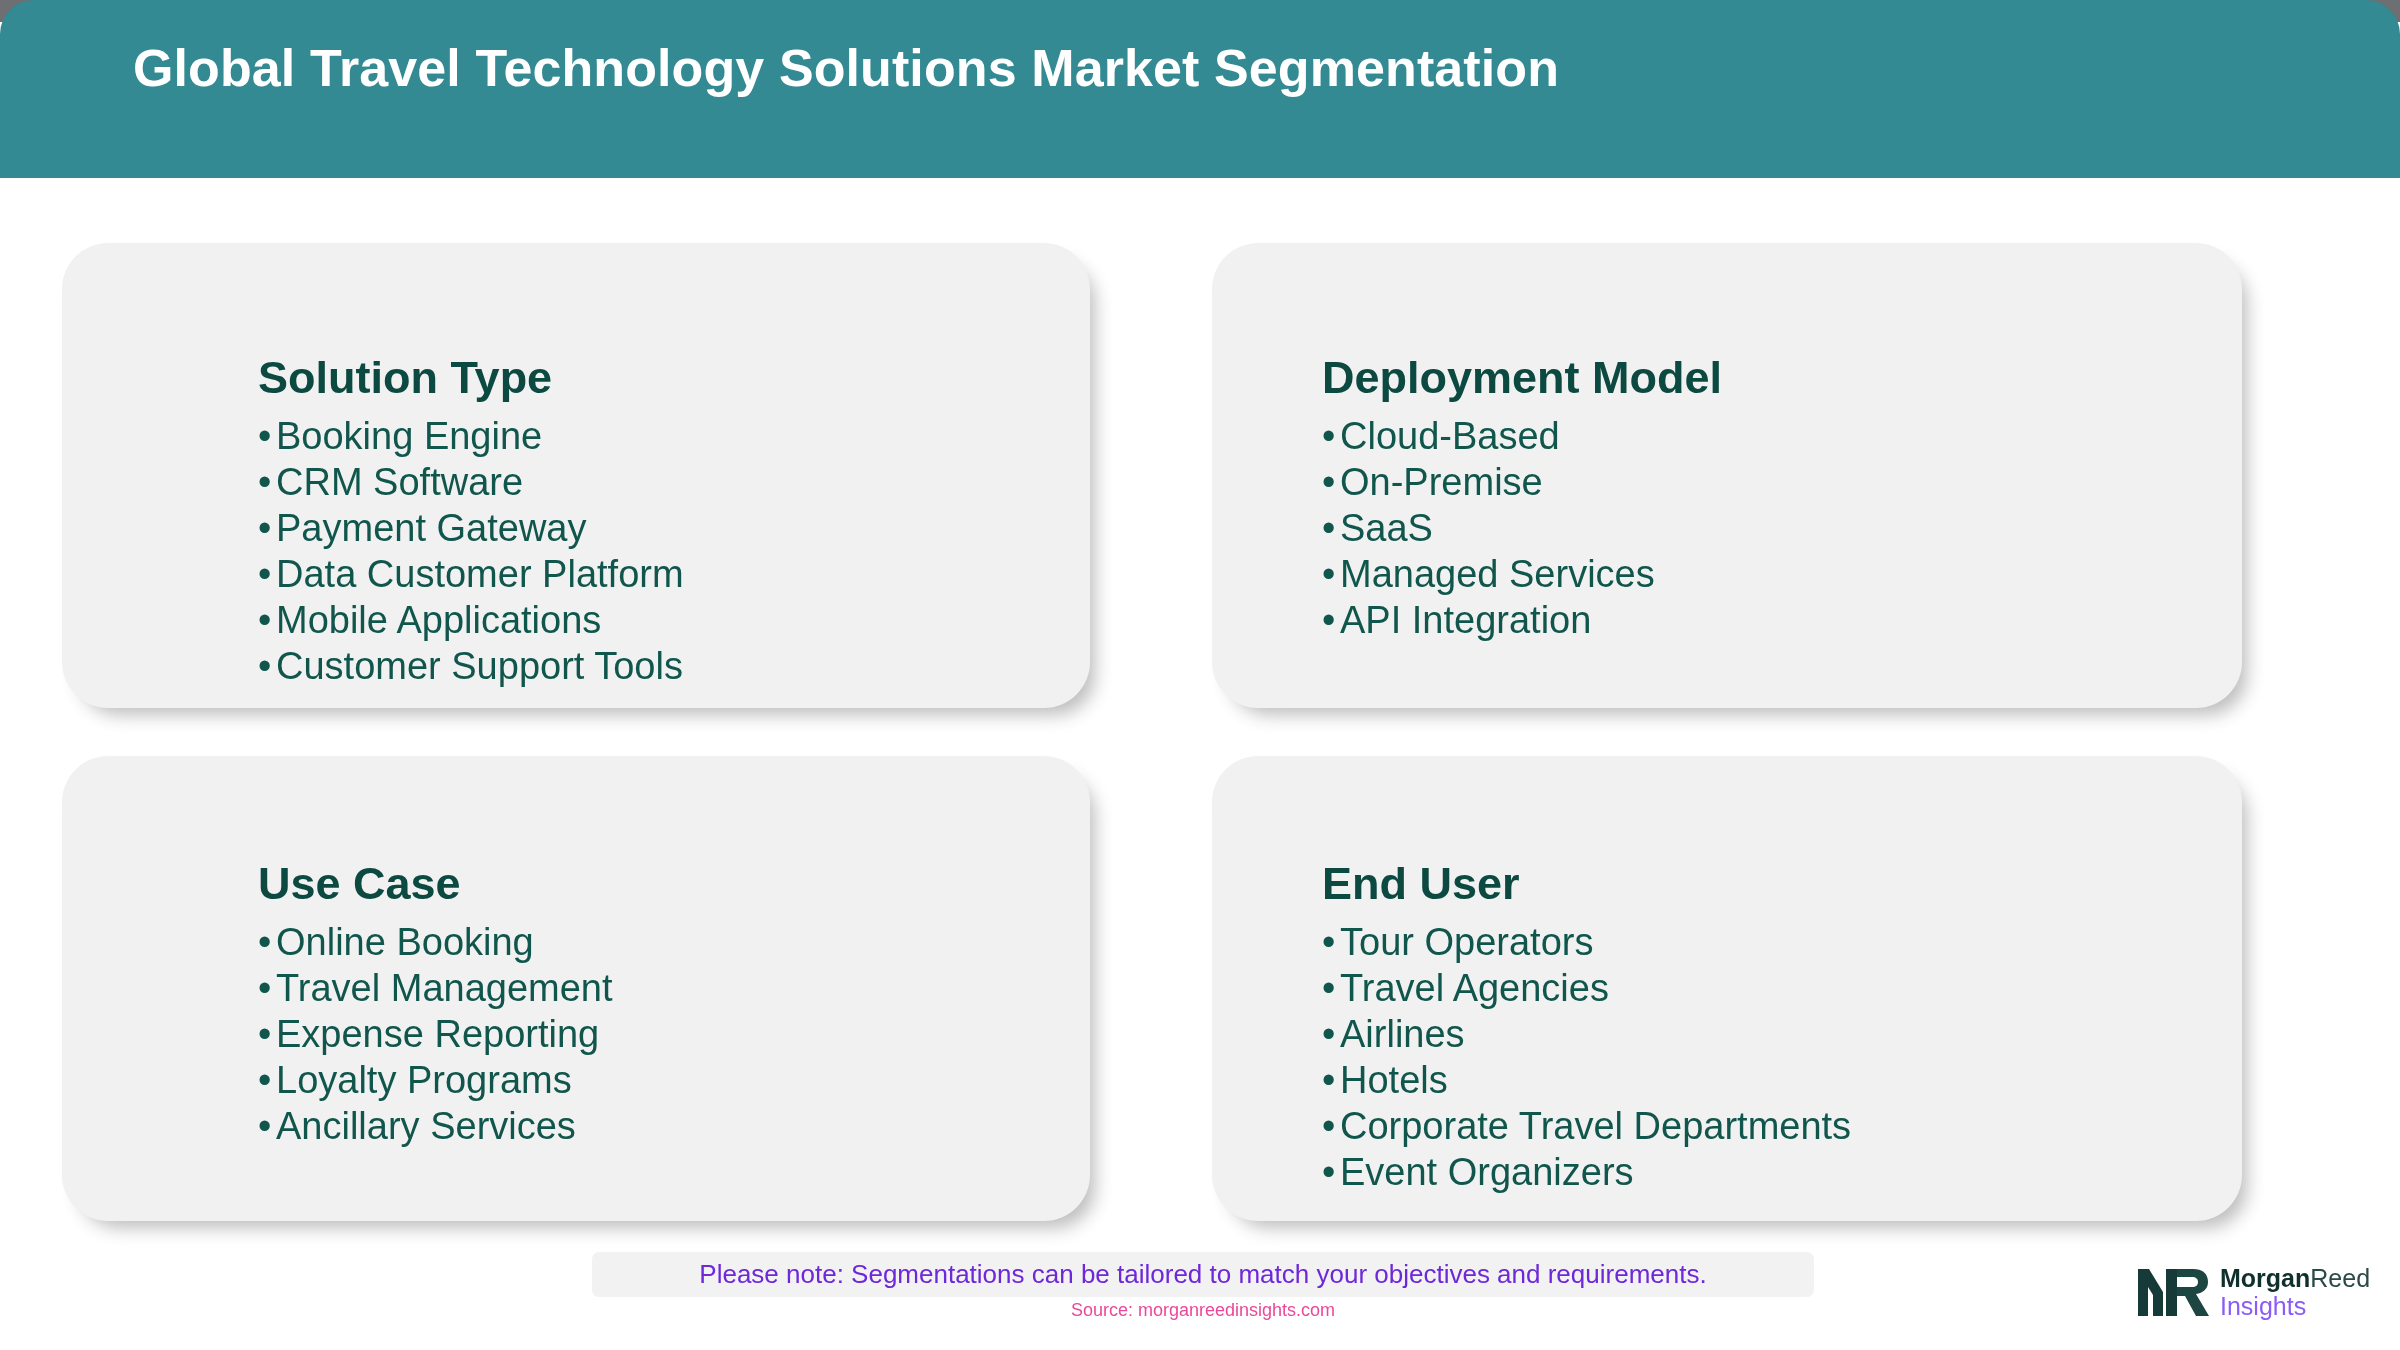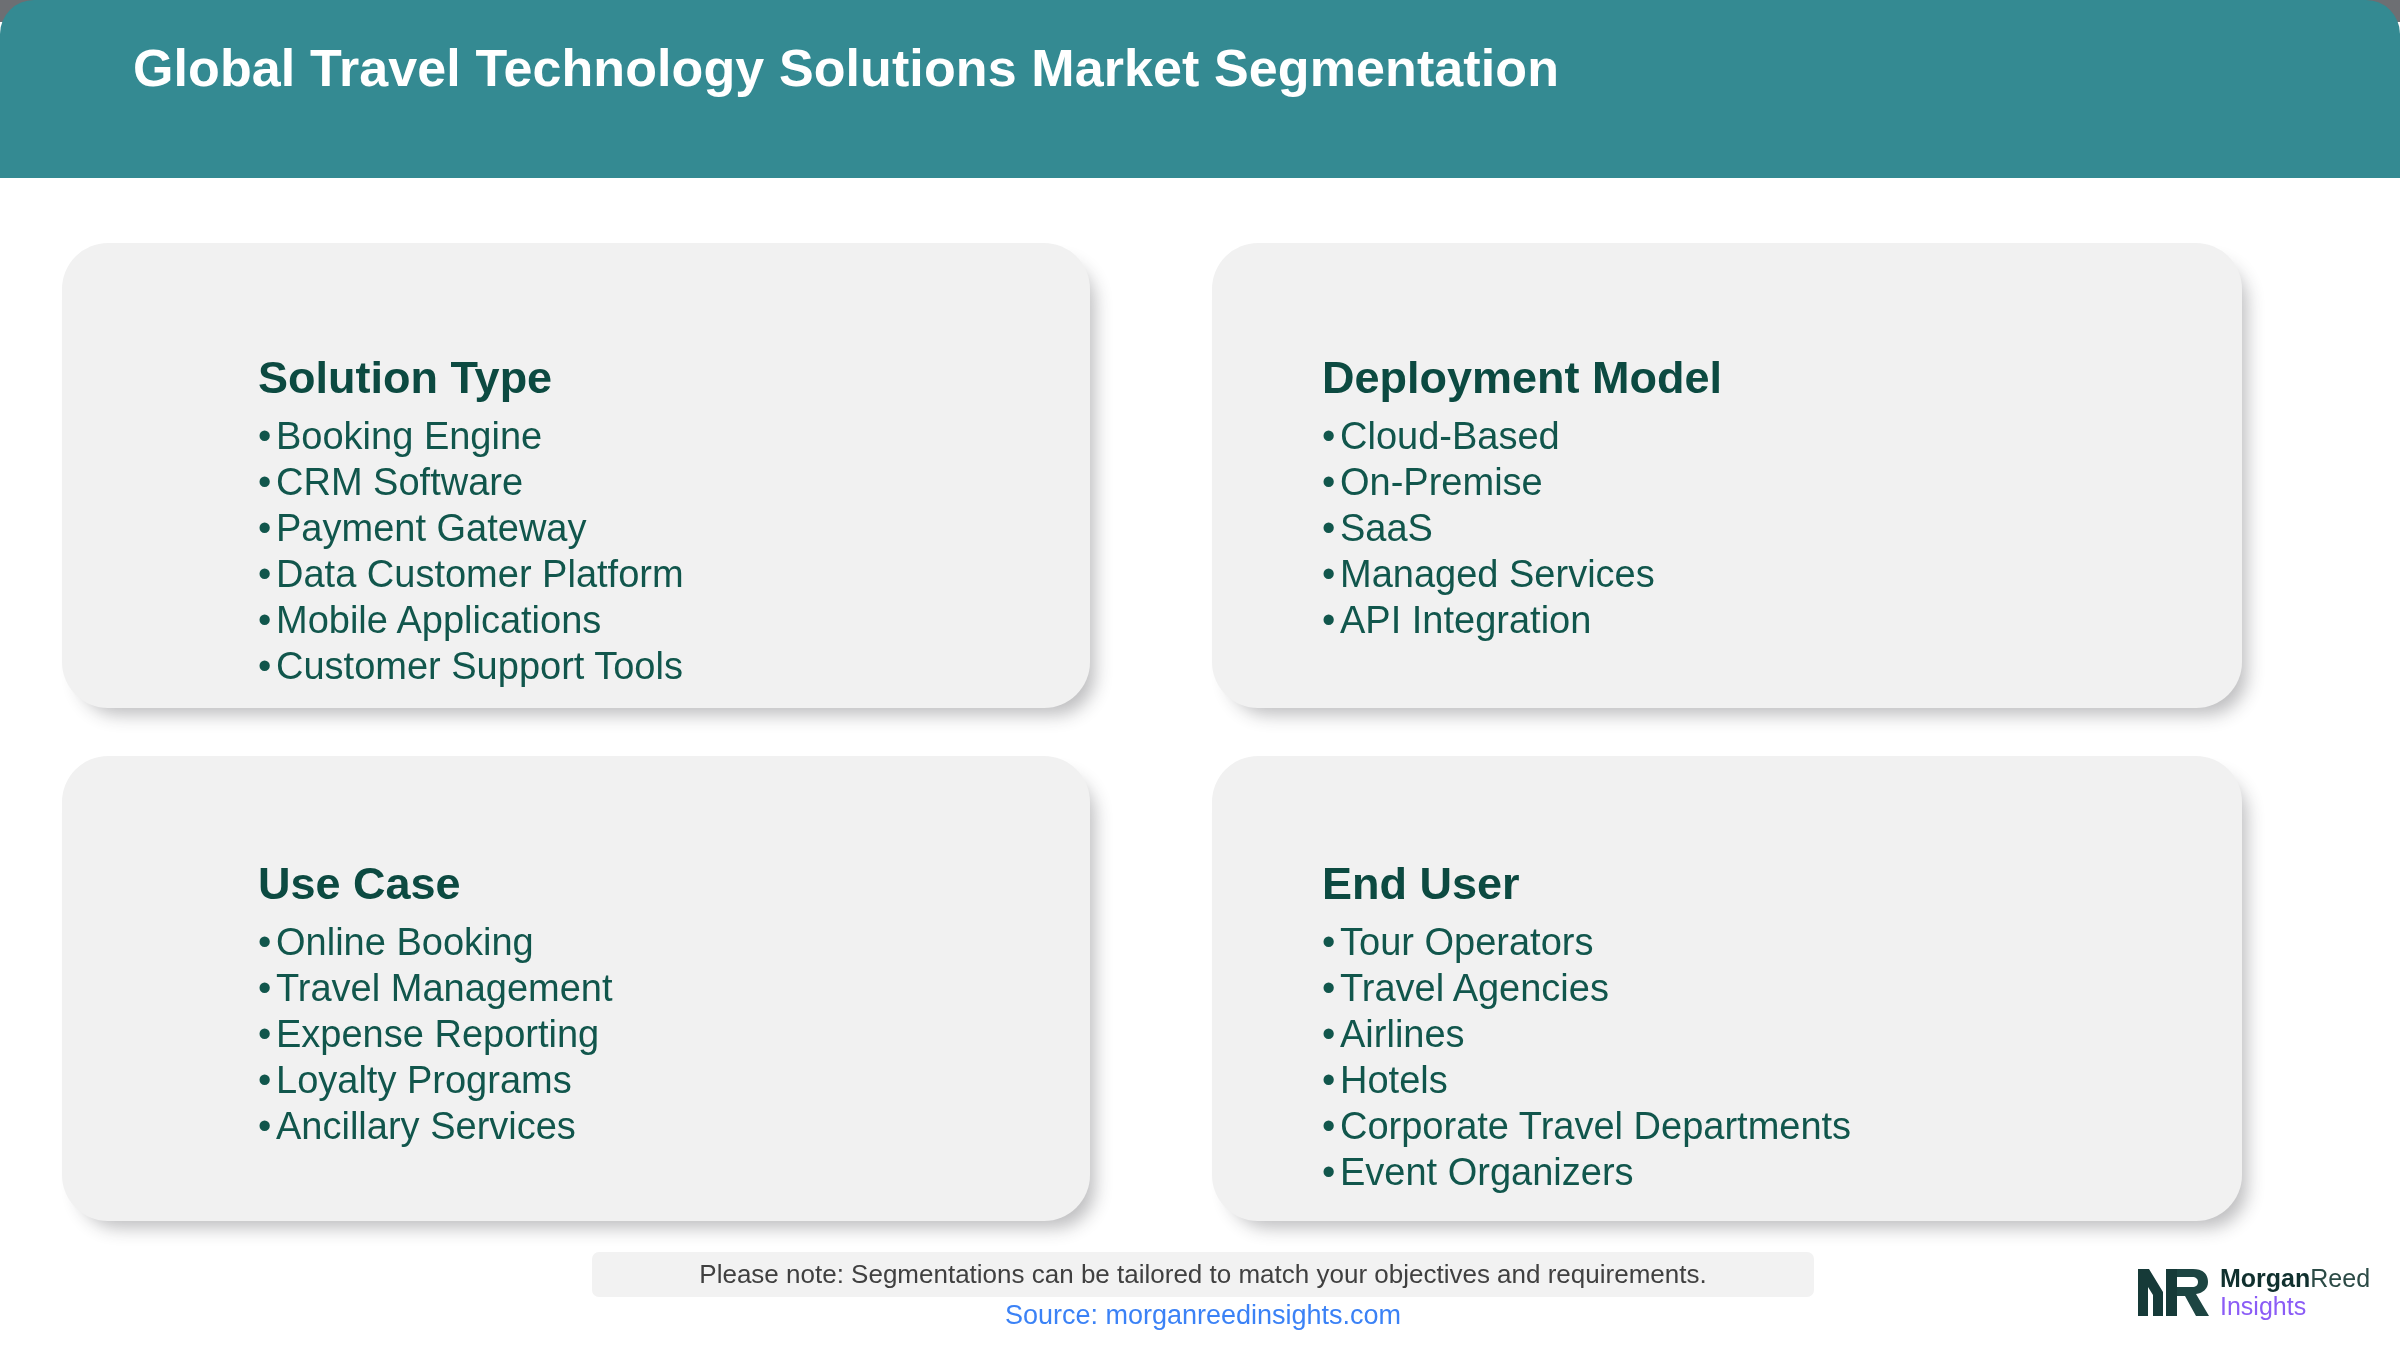--- a/index.html
+++ b/index.html
@@ -133,31 +133,31 @@
     box-sizing: border-box;
   }
   .note-text {
     position: absolute;
     left: 0; top: 0;
     width: 1222px;
     height: 45px;
     line-height: 45px;
     text-align: center;
     font-size: 26px;
-    color: #404040;
+    color: #6d28d9;
     white-space: nowrap;
   }
   .source-text {
     position: absolute;
     left: 592px;
     top: 1300px;
     width: 1222px;
     text-align: center;
-    font-size: 27px;
-    color: #3b82f6;
+    font-size: 18px;
+    color: #ec4899;
     white-space: nowrap;
   }
 
   
   .logo {
     position: absolute;
     left: 2136px;
     top: 1264px;
     width: 240px;
     height: 68px;

